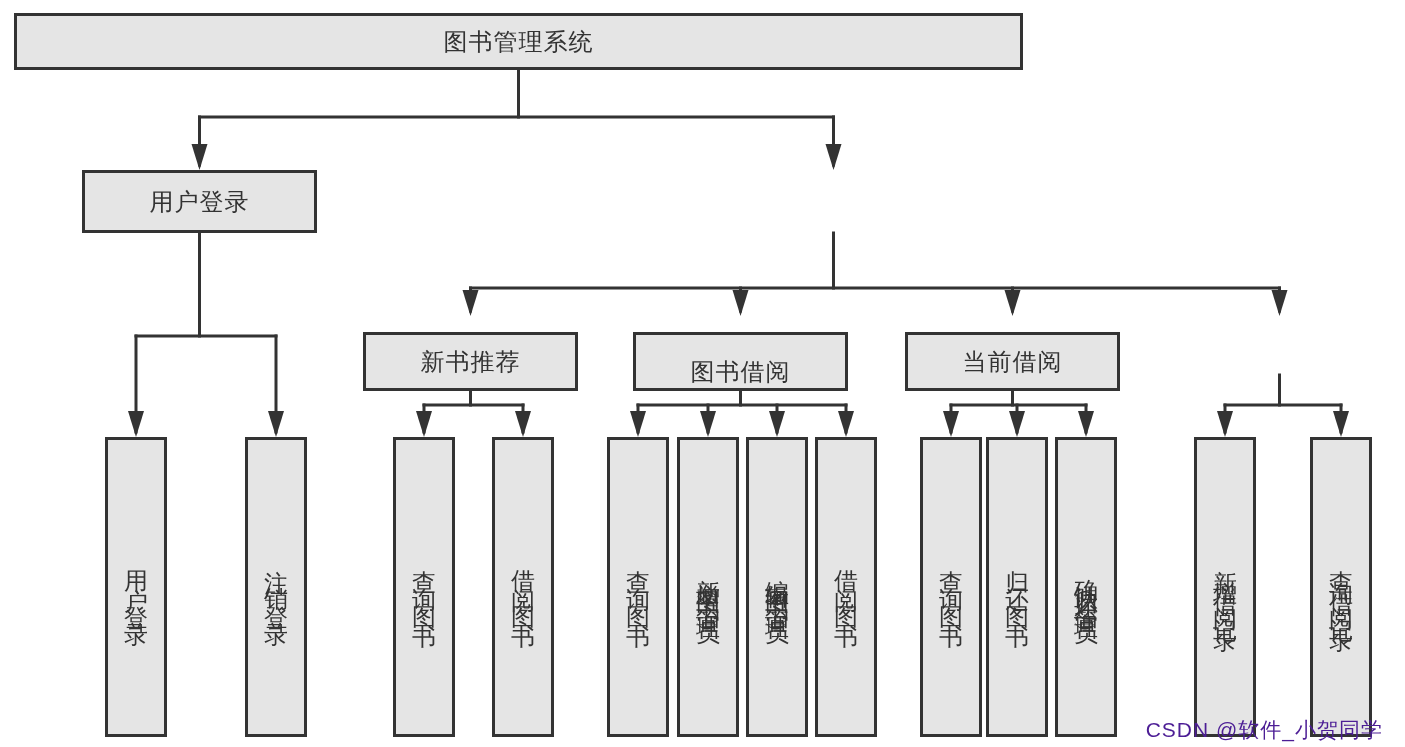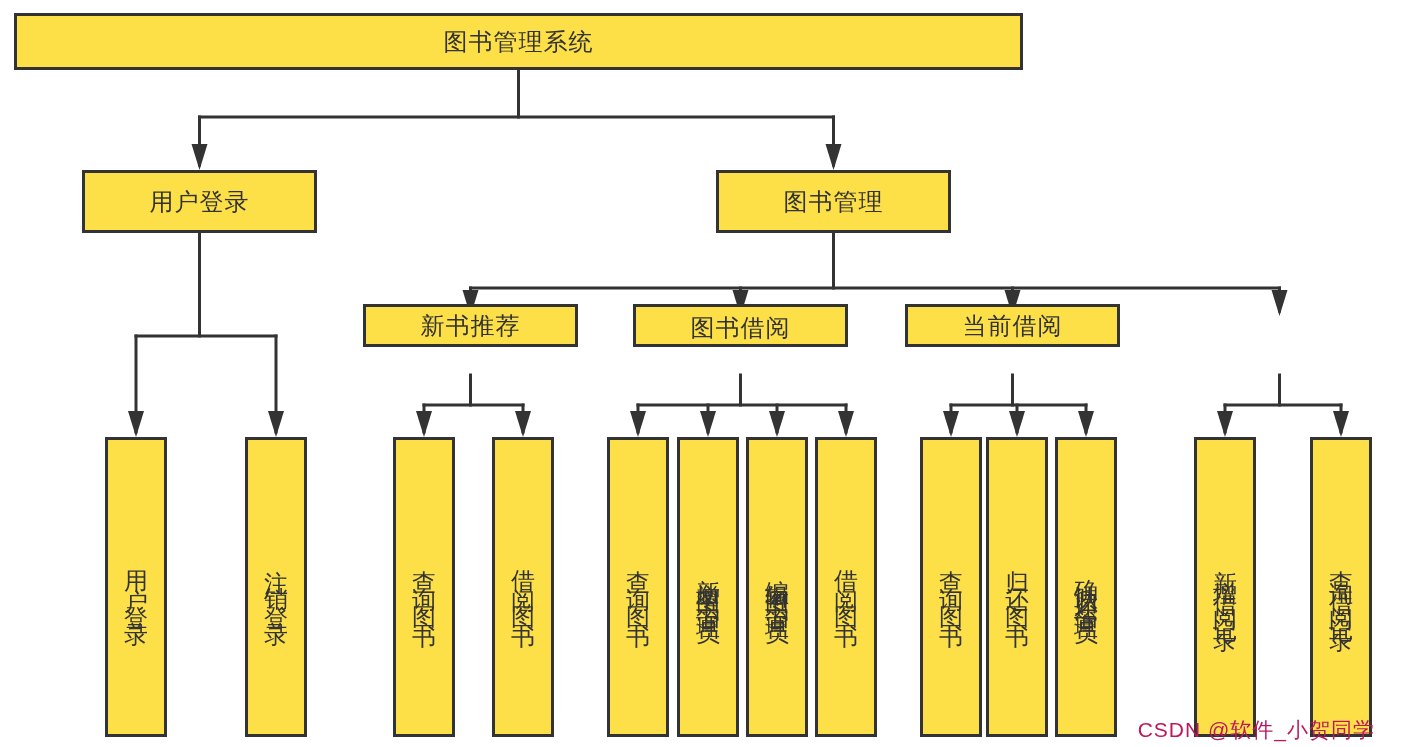--- a/index.html
+++ b/index.html
@@ -9,47 +9,47 @@
     height: 747px;
     background: #ffffff;
     font-family: "Liberation Sans", sans-serif;
     overflow: hidden;
   }
   #wires { position: absolute; left: 0; top: 0; z-index: 1; }
   .box {
     position: absolute;
     box-sizing: border-box;
     border: 3px solid #333333;
-    background: #fde047;
+    background: #e5e5e5;
     color: #333333;
     display: flex;
     align-items: center;
     justify-content: center;
     z-index: 2;
   }
   .hbox { font-size: 24px; letter-spacing: 1px; }
   .root  { left: 14px;  top: 13px;  width: 1009px; height: 57px; }
   .l2    { top: 170px; width: 235px; height: 63px; }
-  .l3    { top: 304px; width: 215px; height: 43px; }
+  .l3    { top: 332px; width: 215px; height: 59px; }
   .leaf  { top: 437px; width: 62px;  height: 300px; }
   .vtext {
     writing-mode: vertical-rl;
     font-size: 24px;
     line-height: 1;
     color: #333333;
   }
   .ls-wide  { letter-spacing: 18px; }
   .ls-med   { letter-spacing: 12px; }
   .ls-tight { letter-spacing: 6px; }
   .watermark {
     position: absolute;
-    right: 30px;
+    right: 22px;
     top: 716px;
     font-size: 21px;
-    color: #be185d;
+    color: #4c1d95;
     letter-spacing: 1px;
     z-index: 3;
     white-space: nowrap;
   }
   .wire { stroke: #333333; stroke-width: 3; stroke-linecap: square; }
   .head { fill: #333333; stroke: none; }
 </style>
 </head>
 <body>
 
@@ -117,23 +117,20 @@
     <polygon class="head" points="1333,411 1349,411 1341,437"></polygon>
   </svg>
 
   <div class="box hbox root">
     <span>图书管理系统</span>
   </div>
 
   <div class="box hbox l2" style="left:82px;">
     <span>用户登录</span>
   </div>
-  <div class="box hbox l2" style="left:716px;">
-    <span>图书管理</span>
-  </div>
 
   <div class="box hbox l3" style="left:363px;">
     <span>新书推荐</span>
   </div>
   <div class="box hbox l3" style="left:633px;align-items:flex-end;">
     <span>图书借阅</span>
   </div>
   <div class="box hbox l3" style="left:905px;text-align:center;">
     <span>当前借阅</span>
   </div>

